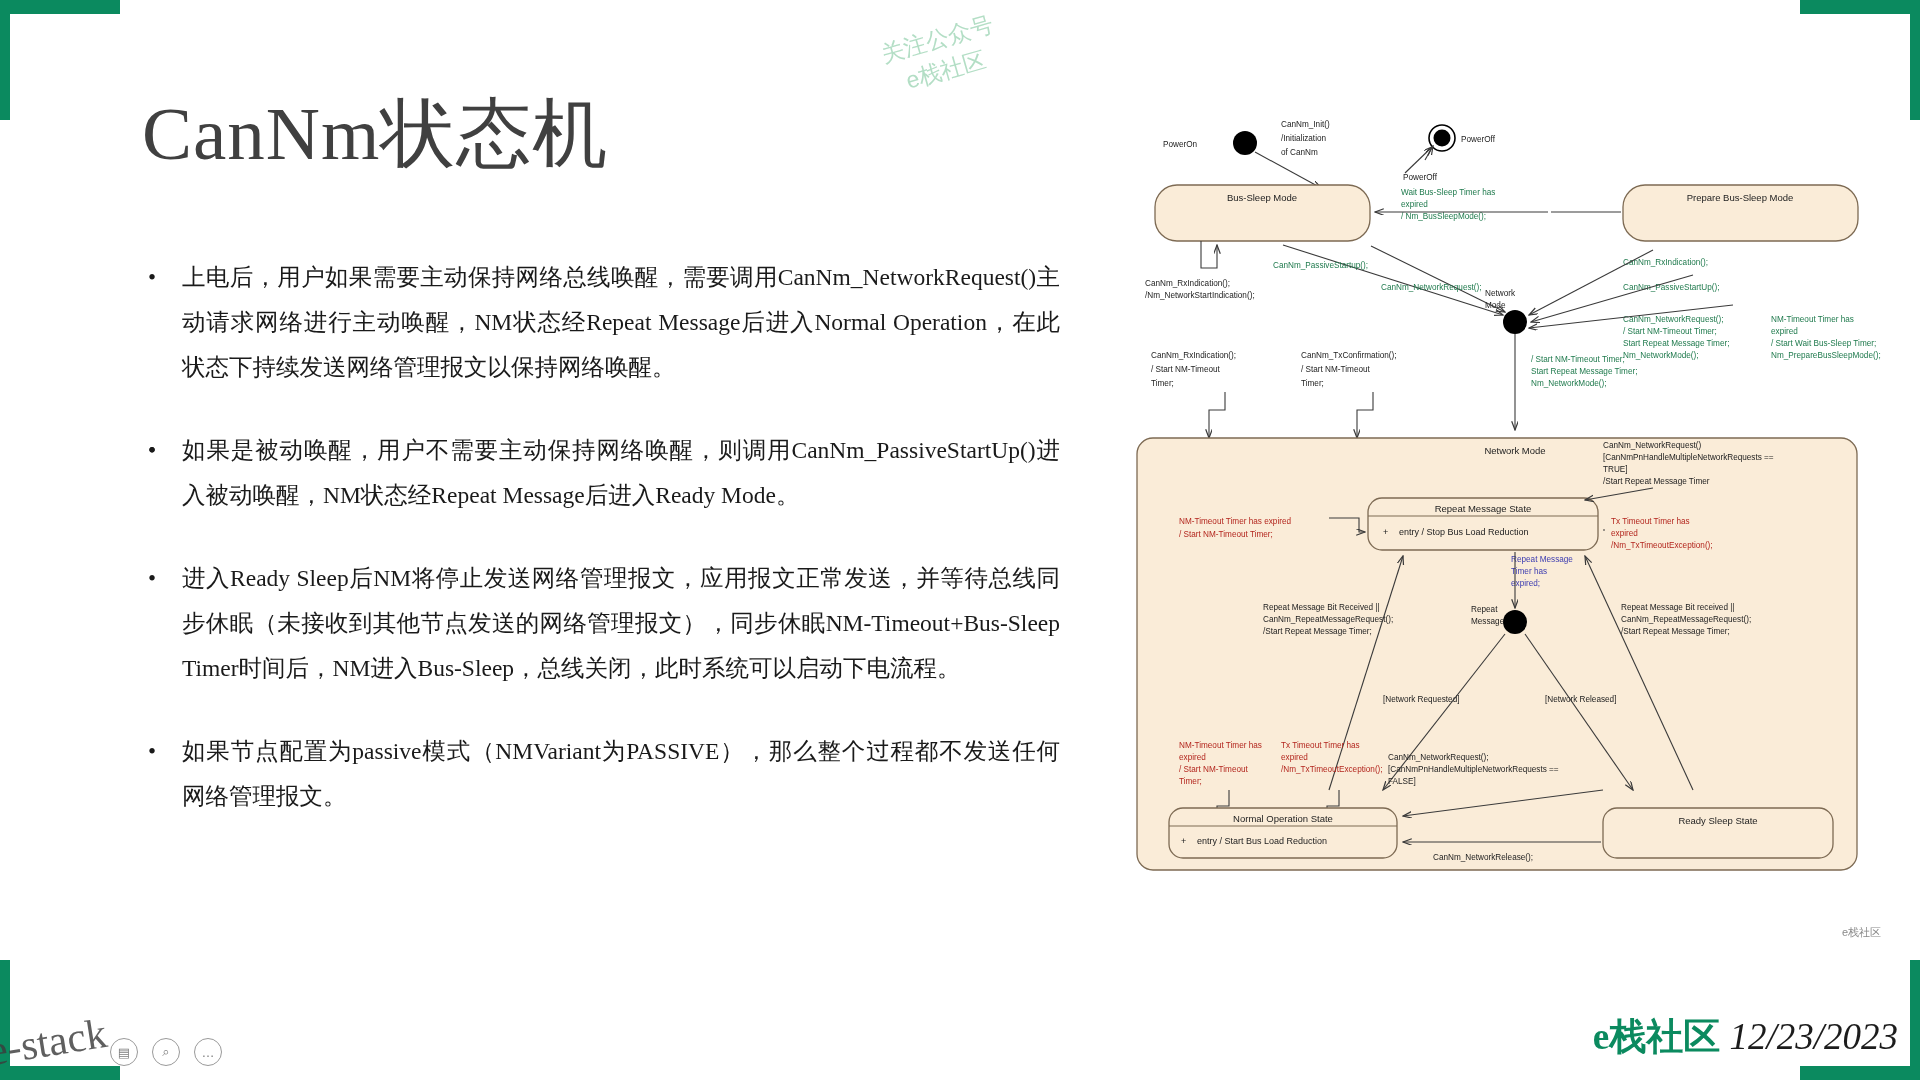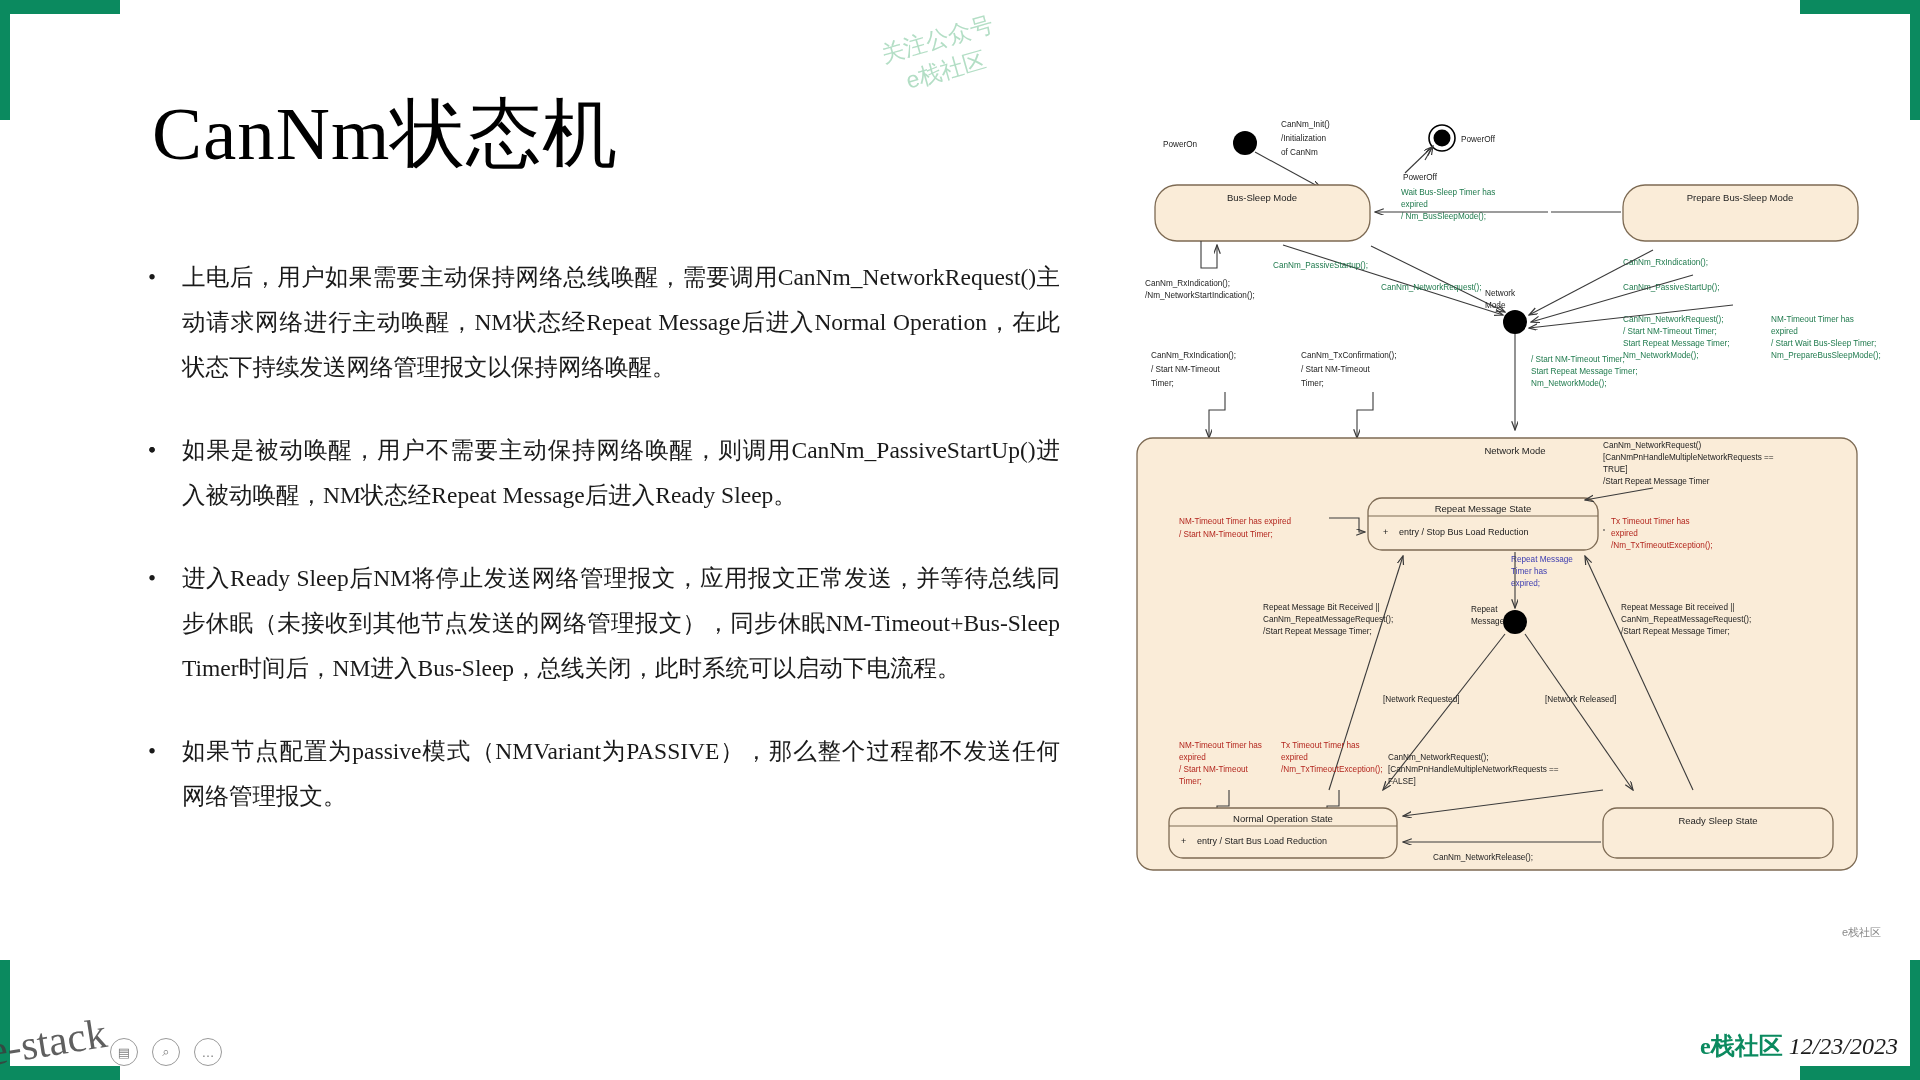--- a/index.html
+++ b/index.html
@@ -25,25 +25,25 @@
   .c-tr-h { right: 0px;   top: 0px;   width: 120px; height: 14px; }
   .c-tr-v { right: 0px;   top: 0px;   width: 10px;  height: 120px; }
   .c-bl-h { left: 0px;    bottom: 0px;width: 120px; height: 14px; }
   .c-bl-v { left: 0px;    bottom: 0px;width: 10px;  height: 120px; }
   .c-br-h { right: 0px;   bottom: 0px;width: 120px; height: 14px; }
   .c-br-v { right: 0px;   bottom: 0px;width: 10px;  height: 120px; }
 
   
   .slide-title {
     position: absolute;
-    left: 152px;
+    left: 142px;
     top: 96px;
     font-size: 75px;
     line-height: 1.0;
-    color: #000000;
+    color: #404040;
     font-family: "Liberation Serif", serif;
     letter-spacing: 1px;
     white-space: nowrap;
   }
 
   .bullets {
     position: absolute;
     left: 140px;
     top: 255px;
     width: 920px;
@@ -90,21 +90,21 @@
     font-size: 42px;
     color: #3c3c3c;
     opacity: .82;
     transform: rotate(-9deg);
     font-family: "Liberation Serif", serif;
   }
   .wm-right {
     position: absolute;
     right: 22px;
     bottom: 18px;
-    font-size: 24px;
+    font-size: 37px;
     color: #1c1c1c;
     font-family: "Liberation Serif", serif;
     white-space: nowrap;
   }
   .wm-right .green { color: #0b8a5f; font-weight: bold; }
   .wm-right .date  { font-style: italic; font-family: "Liberation Serif", serif; }
 
   
   .mini-toolbar {
     position: absolute;
@@ -174,21 +174,21 @@
 <div class="bullets">
   <div class="bullet">
     <span class="dot">•</span>
     <span>上电后，用户如果需要主动保持网络总线唤醒，需要调用CanNm_NetworkRequest()主动请求网络进行主动唤醒，NM状态经Repeat Message后进入Normal Operation，在此状态下持续发送网络管理报文以保持网络唤醒。</span>
   </div>
   <div class="bullet">
     <span class="dot">•</span>
   </div>
   <div class="bullet">
     <span class="dot">•</span>
-    <span>如果是被动唤醒，用户不需要主动保持网络唤醒，则调用CanNm_PassiveStartUp()进入被动唤醒，NM状态经Repeat Message后进入Ready Sleep。</span>
+    <span>如果是被动唤醒，用户不需要主动保持网络唤醒，则调用CanNm_PassiveStartUp()进入被动唤醒，NM状态经Repeat Message后进入Ready Mode。</span>
   </div>
   <div class="bullet">
     <span class="dot">•</span>
     <span>进入Ready  Sleep后NM将停止发送网络管理报文，应用报文正常发送，并等待总线同步休眠（未接收到其他节点发送的网络管理报文），同步休眠NM-Timeout+Bus-Sleep Timer时间后，NM进入Bus-Sleep，总线关闭，此时系统可以启动下电流程。</span>
   </div>
   <div class="bullet">
     <span class="dot">•</span>
     <span>如果节点配置为passive模式（NMVariant为PASSIVE），那么整个过程都不发送任何网络管理报文。</span>
   </div>
 </div>

